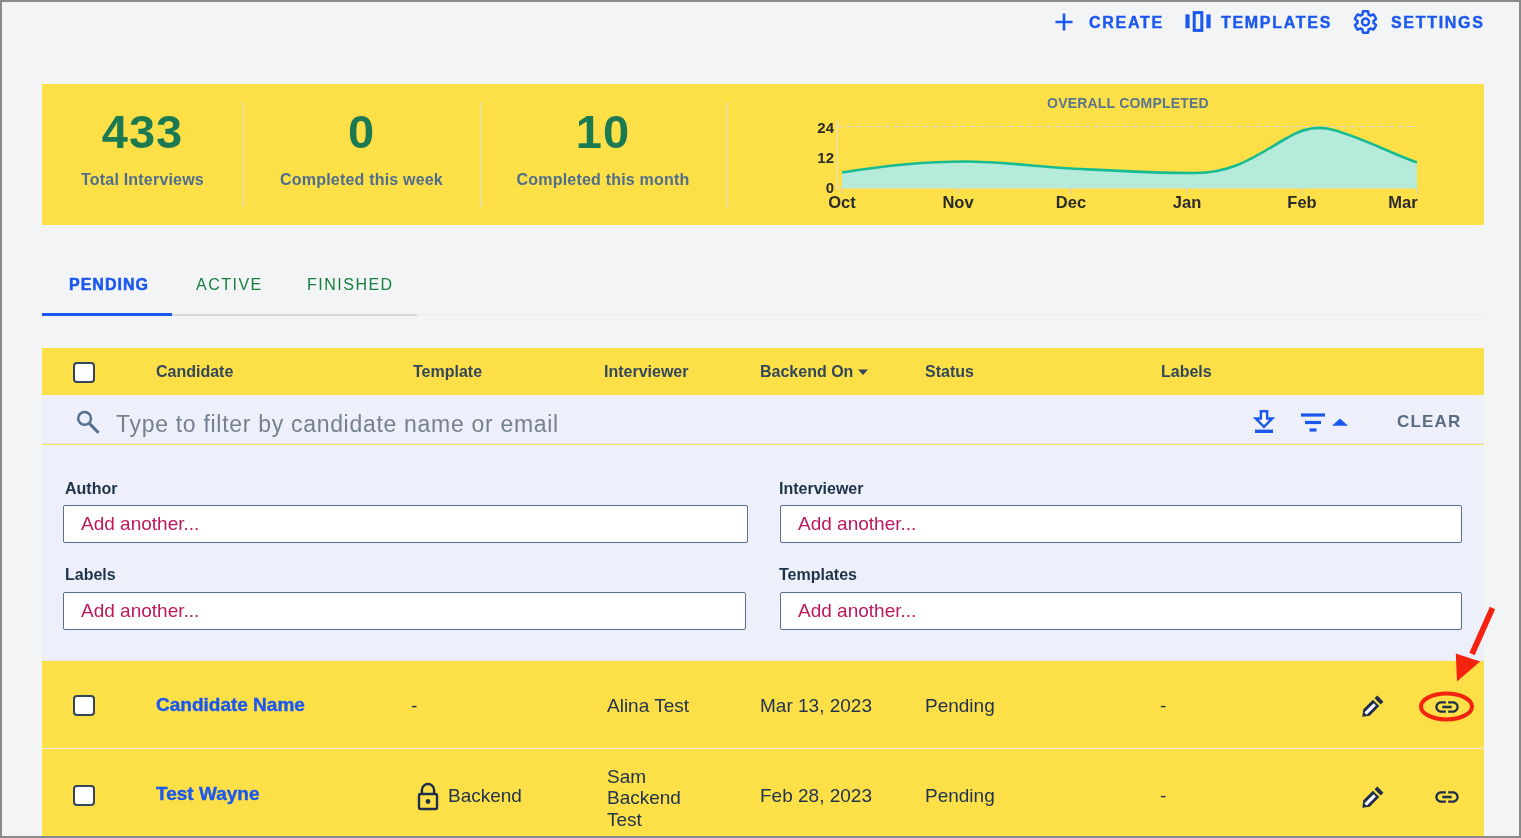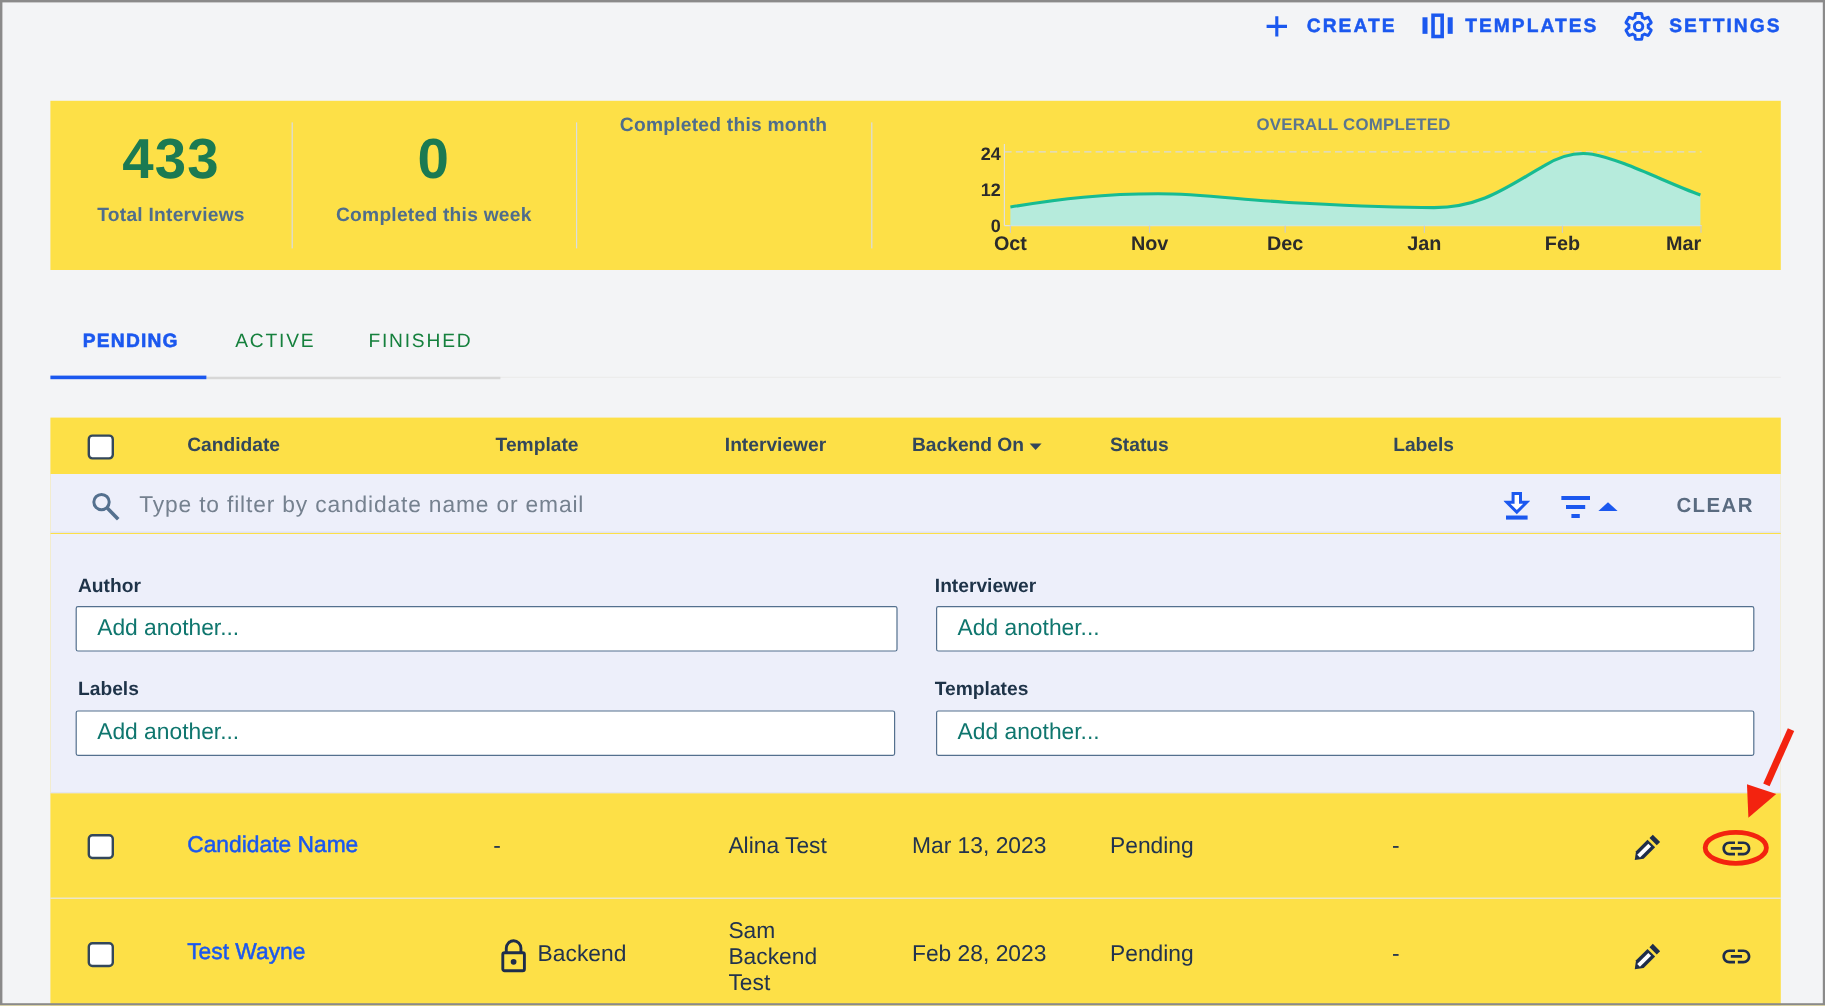--- a/index.html
+++ b/index.html
@@ -26,24 +26,24 @@
   
   #tablecard { left:42px; top:348px; width:1442px; height:490px; }
   .th { position:absolute; font-size:16px; font-weight:bold; color:#33475b; top:363px; }
   .checkbox { position:absolute; width:22px; height:21px; border:2px solid #33475b; border-radius:4px; background:#fff; }
 
   
   #searchrow { position:absolute; left:42px; top:395px; width:1442px; height:49px; background:#edeffa; border-bottom:1px solid #dfe2f2; }
   
   #filterpanel { position:absolute; left:42px; top:445px; width:1442px; height:216px; background:#edeffa; border-bottom:1px solid #e3e5ee; }
   .flabel { position:absolute; font-size:16px; font-weight:bold; color:#1e3348; }
-  .finput { position:absolute; height:38px; background:#fff; border:1.7px solid #54708e; border-radius:2px; font-size:19px; color:#0f766e; line-height:35.5px; padding-left:17px; }
+  .finput { position:absolute; height:38px; background:#fff; border:1.7px solid #54708e; border-radius:2px; font-size:19px; color:#be185d; line-height:35.5px; padding-left:17px; }
 
   .rowtext { position:absolute; font-size:19px; color:#22334e; }
-  .rowlink { position:absolute; font-size:19px; font-weight:normal; color:#1b58ef; -webkit-text-stroke:0.4px #1b58ef; }
+  .rowlink { position:absolute; font-size:19px; font-weight:bold; color:#1b58ef; -webkit-text-stroke:0.4px #1b58ef; }
   .rowborder { position:absolute; left:42px; width:1442px; height:1px; background:#e8e8e8; }
 </style>
 </head>
 <body>
 
 <div class="topitem" id="ti-create" style="left:1054px;"></div>
 <div class="topitem" style="left:1089px; top:13px;">CREATE</div>
 <div class="topitem" id="ti-tmpl" style="left:1185px;"></div>
 <div class="topitem" style="left:1221px; top:13px;">TEMPLATES</div>
 <div class="topitem" id="ti-set" style="left:1354px;"></div>
@@ -65,20 +65,21 @@
 <div class="card" id="statcard">
   <div class="stat" style="left:0px; width:201px;">
     <div class="num">433</div>
       <div class="lbl">Total Interviews</div>
   </div>
   <div class="stat" style="left:201px; width:237px;">
     <div class="num">0</div>
       <div class="lbl">Completed this week</div>
   </div>
   <div class="stat" style="left:438px; width:246px;">
+    <div class="num">10</div>
       <div class="lbl">Completed this month</div>
   </div>
   <div class="vdiv" style="left:201px;"></div>
   <div class="vdiv" style="left:438px;"></div>
   <div class="vdiv" style="left:684px;"></div>
 </div>
 
 <svg class="abs" style="left:780px; top:90px;" width="660" height="130" viewBox="0 0 660 130">
 
   <text x="348" y="18" text-anchor="middle" font-size="14" font-weight="bold" letter-spacing="0.2" fill="#5a7590">OVERALL COMPLETED</text>
@@ -122,21 +123,21 @@
     <path d="M1 1.5 L6 7 L11 1.5 Z" fill="#33475b"></path>
   </svg>
 <div class="th" style="left:925px;">Status</div>
 <div class="th" style="left:1161px;">Labels</div>
 
 <div id="searchrow"></div>
 <svg class="abs" style="left:76px; top:409px;" width="24" height="25" viewBox="0 0 24 25">
   <circle cx="8.6" cy="9.4" r="6.4" fill="none" stroke="#54708e" stroke-width="2.5"></circle>
   <line x1="13.4" y1="14.4" x2="22.5" y2="23.8" stroke="#54708e" stroke-width="3"></line>
 </svg>
-<div class="abs" style="left:116px; top:411px; font-size:19px; color:#75818f; letter-spacing:0.7px;">Type to filter by candidate name or email</div>
+<div class="abs" style="left:116px; top:411px; font-size:23px; color:#75818f; letter-spacing:0.7px;">Type to filter by candidate name or email</div>
 <svg class="abs" style="left:1253px; top:409px;" width="22" height="25" viewBox="0 0 22 25">
   <path d="M7.9 2.2 h6.2 v7.3 h5.2 L11 17.8 L2.7 9.5 h5.2 z" fill="#ffffff" stroke="#1b58ef" stroke-width="2.5" stroke-linejoin="miter"></path>
   <rect x="2" y="20.6" width="18" height="3.4" fill="#1b58ef"></rect>
 </svg>
 <svg class="abs" style="left:1301px; top:412px;" width="48" height="20" viewBox="0 0 48 20">
   <line x1="0" y1="3" x2="24" y2="3" stroke="#1b58ef" stroke-width="3.2"></line>
   <line x1="4" y1="10.5" x2="20" y2="10.5" stroke="#1b58ef" stroke-width="3.2"></line>
   <line x1="8.5" y1="18" x2="15.5" y2="18" stroke="#1b58ef" stroke-width="3.2"></line>
   <path d="M31 13.8 L39 6.6 L47 13.8 Z" fill="#1b58ef"></path>
 </svg>

